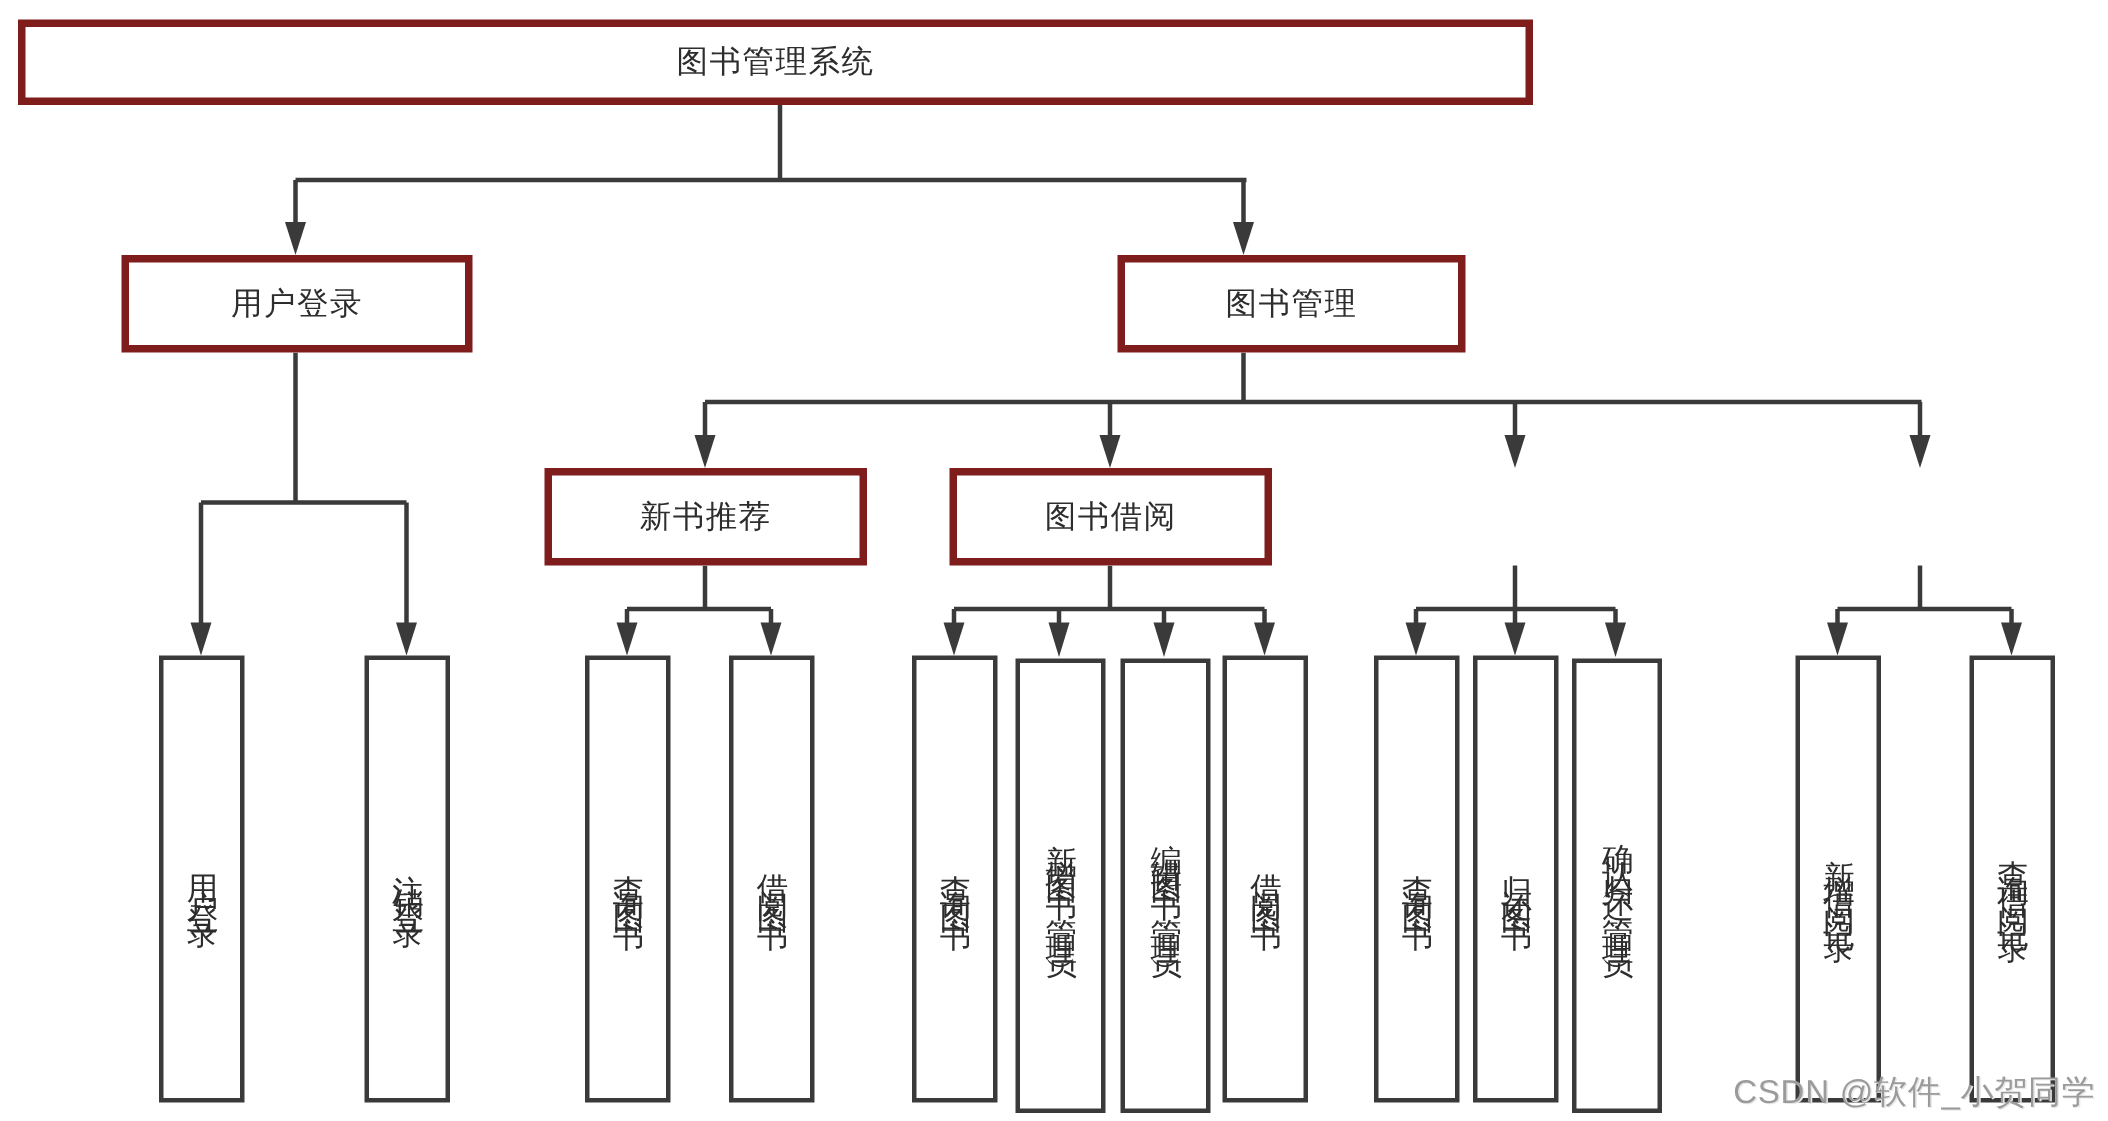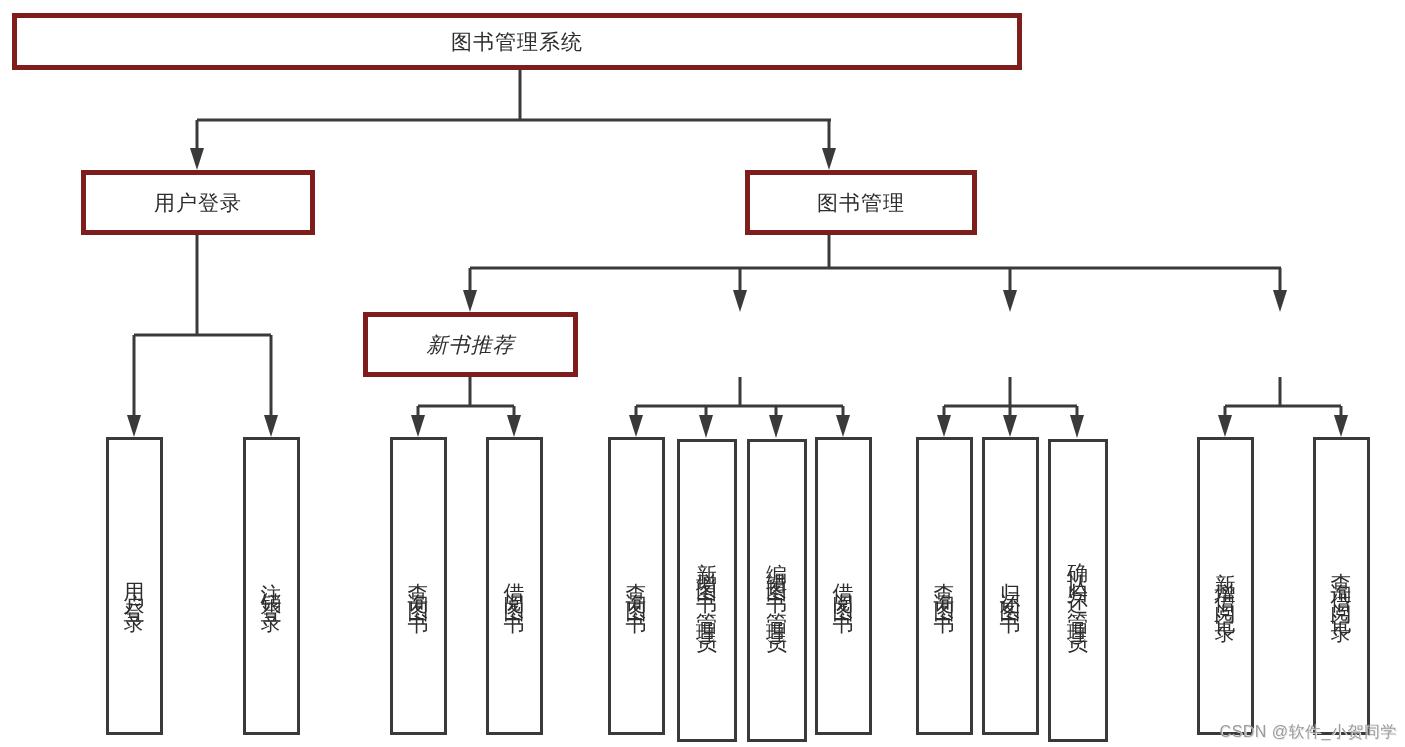--- a/index.html
+++ b/index.html
@@ -19,28 +19,28 @@
   }
   .vbox{
     position:absolute;box-sizing:border-box;z-index:2;
     border:3px solid #3a3a3a;background:#ffffff;
     display:flex;align-items:center;justify-content:center;
     writing-mode:vertical-rl;text-orientation:mixed;
     font-size:21px;line-height:1;letter-spacing:10px;color:#2d2d2d;
   }
   .watermark{
     position:absolute;right:8px;bottom:4px;z-index:5;
-    font-size:16px;color:#9b9b9b;letter-spacing:0.5px;
+    font-size:22px;color:#9b9b9b;letter-spacing:0.5px;
     text-shadow:1px 1px 0 #e8e8e8;
   }
   
   .n-root{left:12px;top:13px;width:1010px;height:57px;}
   .n-userlogin{left:81px;top:170px;width:234px;height:65px;}
   .n-bookmgmt{left:712px;top:170px;width:232px;height:65px;margin-left:33px;}
-  .n-l3-0{left:363px;top:312px;width:215px;height:65px;font-style:italic;}
+  .n-l3-0{left:363px;top:312px;width:215px;height:65px;}
   .n-l3-1{left:633px;top:312px;width:215px;height:65px;}
   .n-l3-2{left:903px;top:312px;width:215px;height:65px;}
   .n-l3-3{left:1173px;top:312px;width:215px;height:65px;}
   .leaf{top:437px;width:57px;height:298px;}
   .leaf-tall{top:439px;width:60px;height:303px;}
   .x-106{left:106px;} .x-243{left:243px;}
   .x-390{left:390px;} .x-486{left:486px;}
   .x-608{left:608px;} .x-677{left:677px;} .x-747{left:747px;} .x-815{left:815px;}
   .x-916{left:916px;} .x-982{left:982px;} .x-1048{left:1048px;}
   .x-1197{left:1197px;} .x-1313{left:1313px;}
@@ -125,20 +125,21 @@
       <path class="arrow" d="M1334,415 L1348,415 L1341,437 Z"></path>
     </g>
   </svg>
 
   <div class="hbox n-root">图书管理系统</div>
 
   <div class="hbox n-userlogin">用户登录</div>
   <div class="hbox n-bookmgmt">图书管理</div>
 
   <div class="hbox n-l3-0">新书推荐</div>
+  <div class="hbox n-l3-1">图书借阅</div>
 
   <div class="vbox leaf x-106">用户登录</div>
   <div class="vbox leaf x-243">注销登录</div>
 
   <div class="vbox leaf x-390">查询图书</div>
   <div class="vbox leaf x-486">借阅图书</div>
 
   <div class="vbox leaf x-608">查询图书</div>
   <div class="vbox leaf-tall vbox x-677">新增图书（管理员）</div>
   <div class="vbox leaf-tall vbox x-747">编辑图书（管理员）</div>

